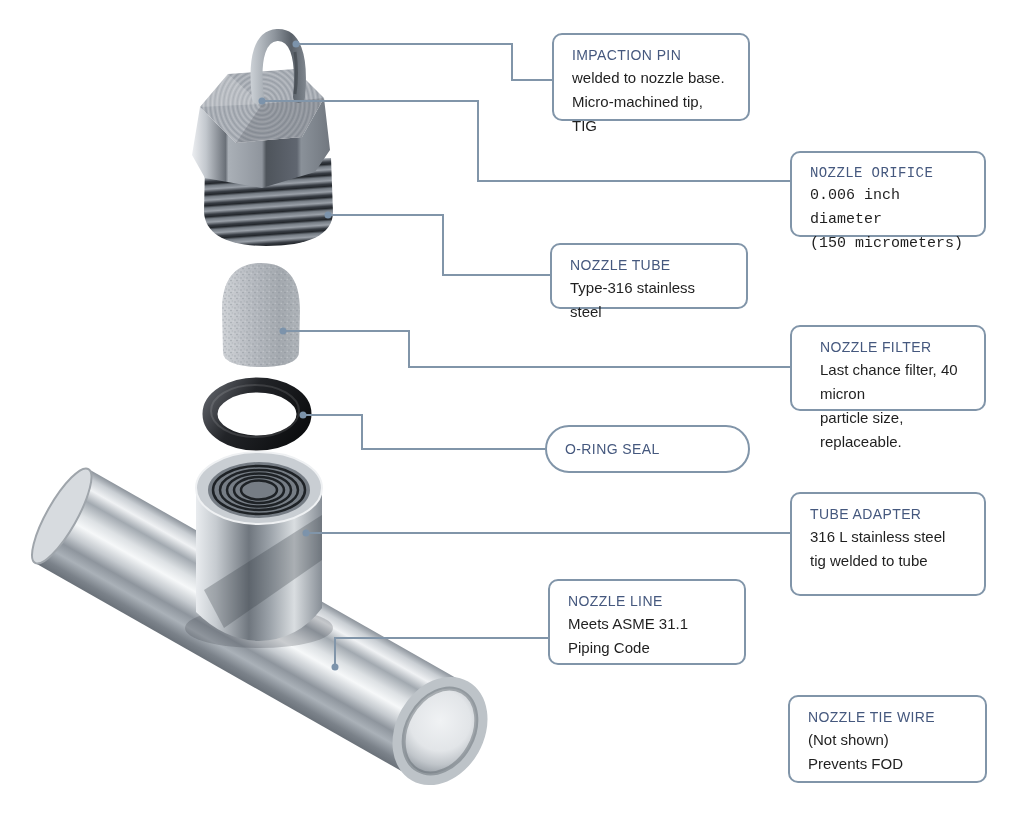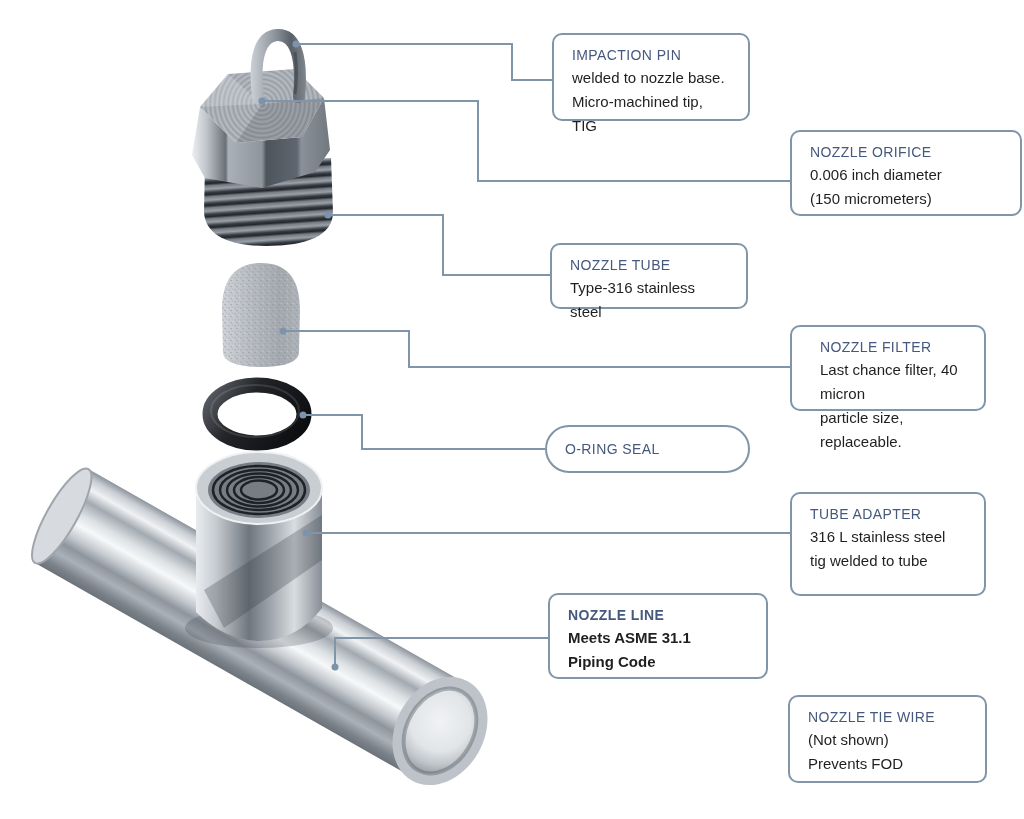--- a/index.html
+++ b/index.html
@@ -4,28 +4,28 @@
 <style>
   html,body{margin:0;padding:0;background:#fff;}
   .canvas{position:relative;width:1024px;height:819px;background:#fff;overflow:hidden;
           font-family:"Liberation Sans", sans-serif;}
   .canvas svg{position:absolute;left:0;top:0;}
   .callout{position:absolute;box-sizing:border-box;background:#fff;
            border:2px solid #8195A9;border-radius:10px;padding:10px 18px 6px;}
   .callout .title{font-size:14px;color:#45587E;letter-spacing:.4px;margin:2px 0 3px;}
   .callout .line{font-size:15px;color:#1F1F1F;line-height:24px;}
   .c1{left:552px;top:33px;width:198px;height:88px;}
-  .c2{left:790px;top:130px;width:232px;height:86px;}
+  .c2{left:790px;top:151px;width:196px;height:86px;font-family:Liberation Mono, monospace;}
   .c3{left:550px;top:243px;width:198px;height:66px;}
   .c4{left:790px;top:325px;width:196px;height:86px;padding-left:28px;}
   .c5{left:545px;top:425px;width:205px;height:48px;border-radius:24px;
       display:flex;align-items:center;padding:4px 18px;}
   .c5 .title{margin:0;}
   .c6{left:790px;top:492px;width:196px;height:104px;}
-  .c7{left:548px;top:593px;width:220px;height:86px;font-weight:bold;}
+  .c7{left:548px;top:579px;width:198px;height:86px;}
   .c8{left:788px;top:695px;width:199px;height:88px;}
 </style>
 </head>
 <body>
 
 <div class="canvas">
 
   <svg width="1024" height="819" viewBox="0 0 1024 819">
     <defs>
       <linearGradient id="loopG" x1="250" y1="0" x2="305" y2="0" gradientUnits="userSpaceOnUse">

